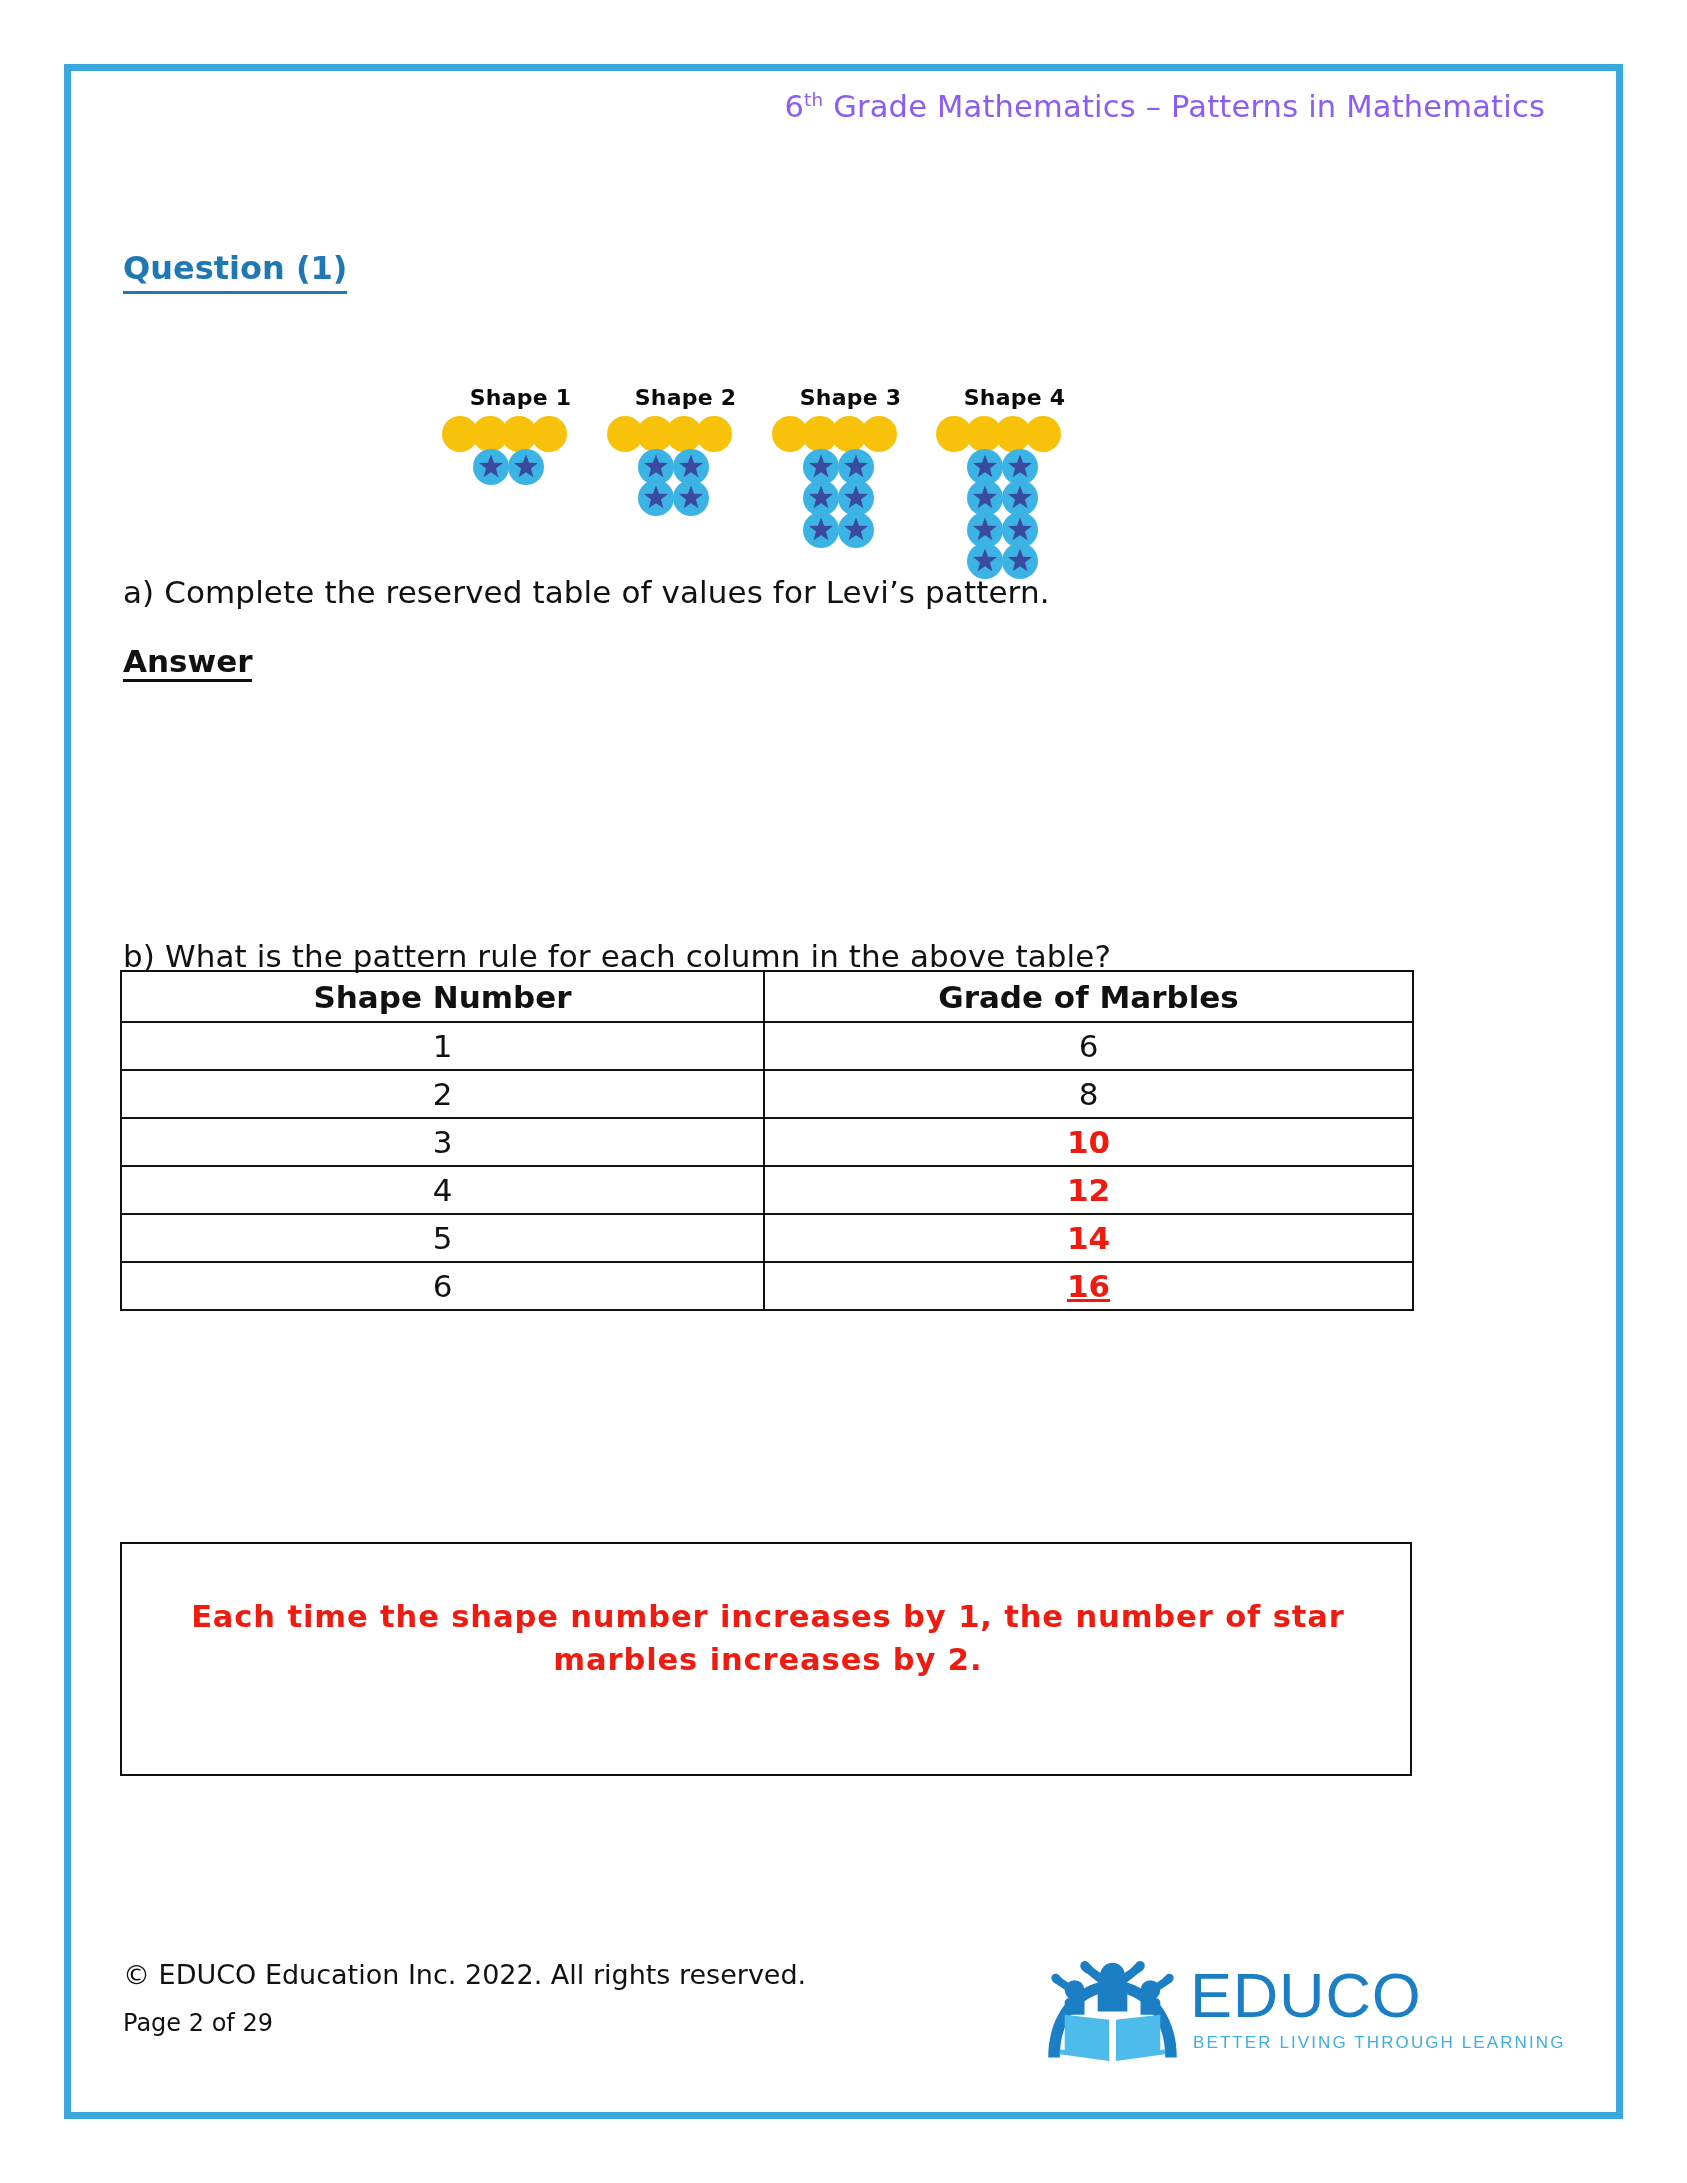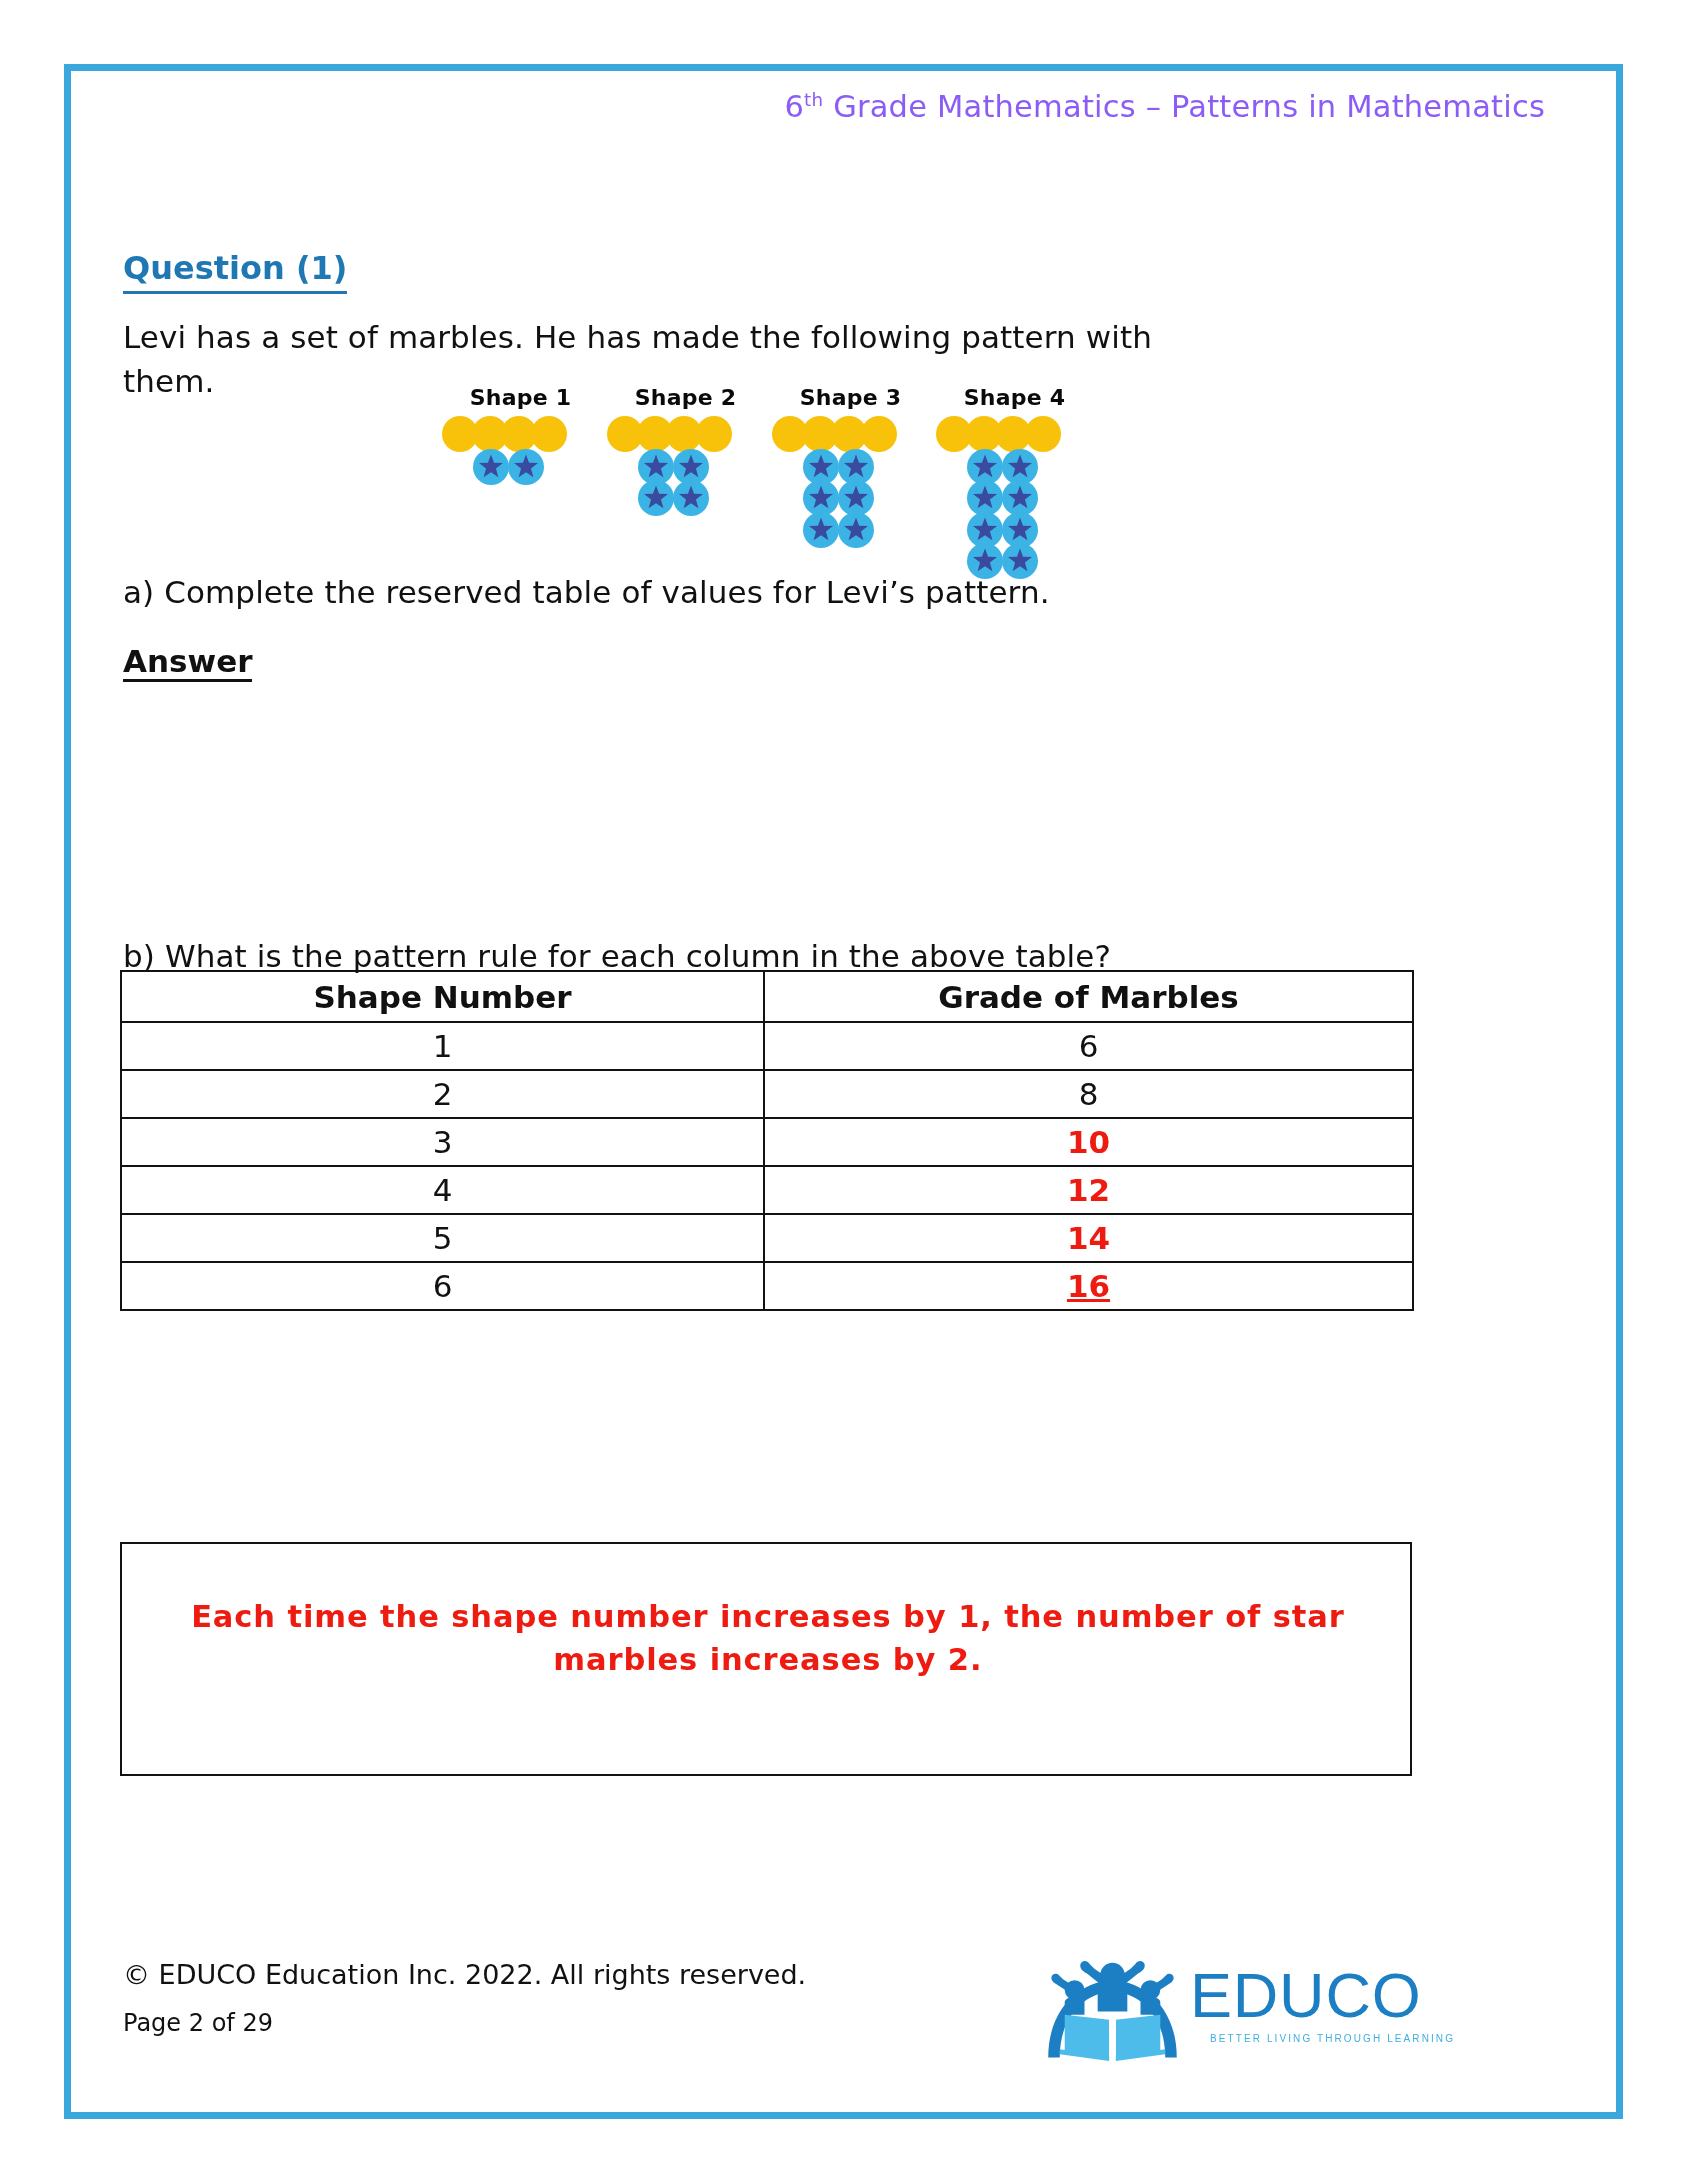--- a/index.html
+++ b/index.html
@@ -236,43 +236,41 @@
     font-size: 63px;
     font-weight: normal;
     color: #1C7FC4;
     letter-spacing: 0.8px;
     font-family: "Liberation Sans", sans-serif;
     line-height: 1;
   }
   #educo-tagline {
     position: absolute;
     left: 160px; top: 76px;
-    font-size: 10px;
+    font-size: 17px;
     color: #3FAEE0;
     letter-spacing: 2.1px;
     font-family: "Liberation Sans", sans-serif;
     white-space: nowrap;
-    margin-left: 17px;
   }
   #educo-mark { position: absolute; left: 6.6px; top: 0; }
 </style>
 </head>
 <body>
 
 <div id="page">
   <div id="page-border"></div>
 
   <div id="content">
 
     <div id="doc-header"><span>6</span><sup>th</sup><span> Grade Mathematics – Patterns in Mathematics</span></div>
 
 
     <div id="question-label"><span class="ul">Question (1)</span></div>
 
-    <div id="intro-text" class="body-text">Levi has a set of marbles. He has made the following pattern with them.</div>
 
     <div id="marble-figure">
         <div class="shape-group" style="left: 0px;">
           <div class="shape-caption">Shape 1</div>
           <div class="marble-stack">
             <div class="yellow-row">
               <div class="m-yellow" style="left: 0px; background: rgb(249, 194, 10);"></div>
               <div class="m-yellow" style="left: 30px; background: rgb(249, 194, 10);"></div>
               <div class="m-yellow" style="left: 59px; background: rgb(249, 194, 10);"></div>
               <div class="m-yellow" style="left: 89px; background: rgb(249, 194, 10);"></div>

